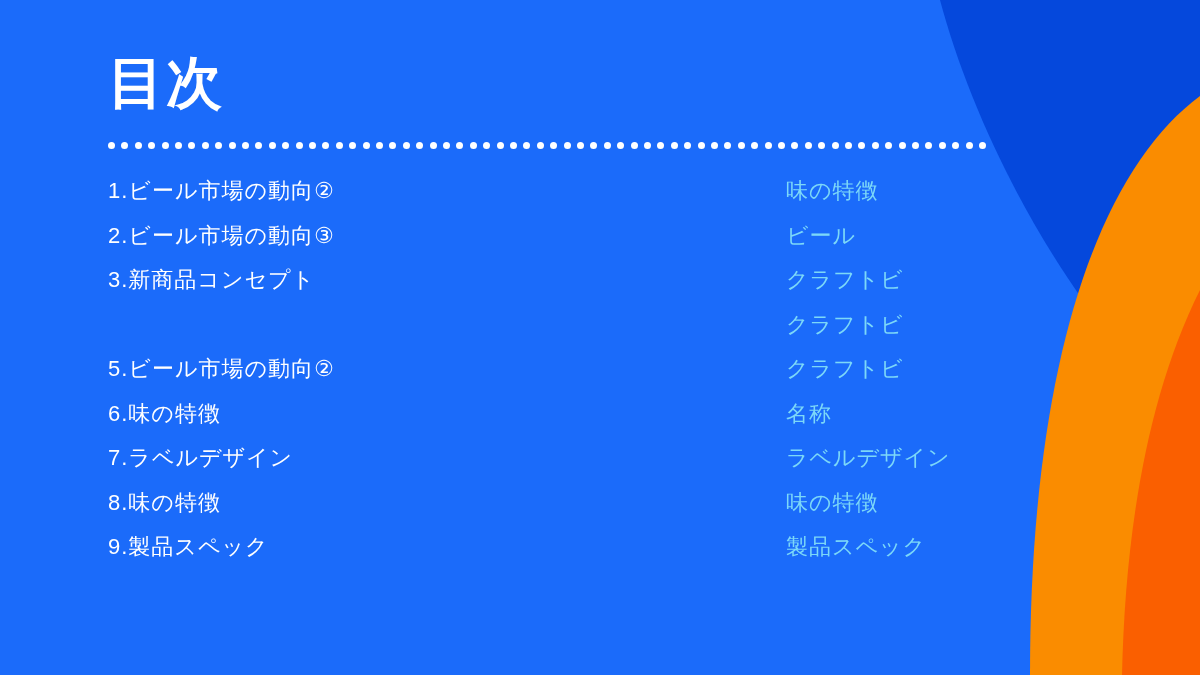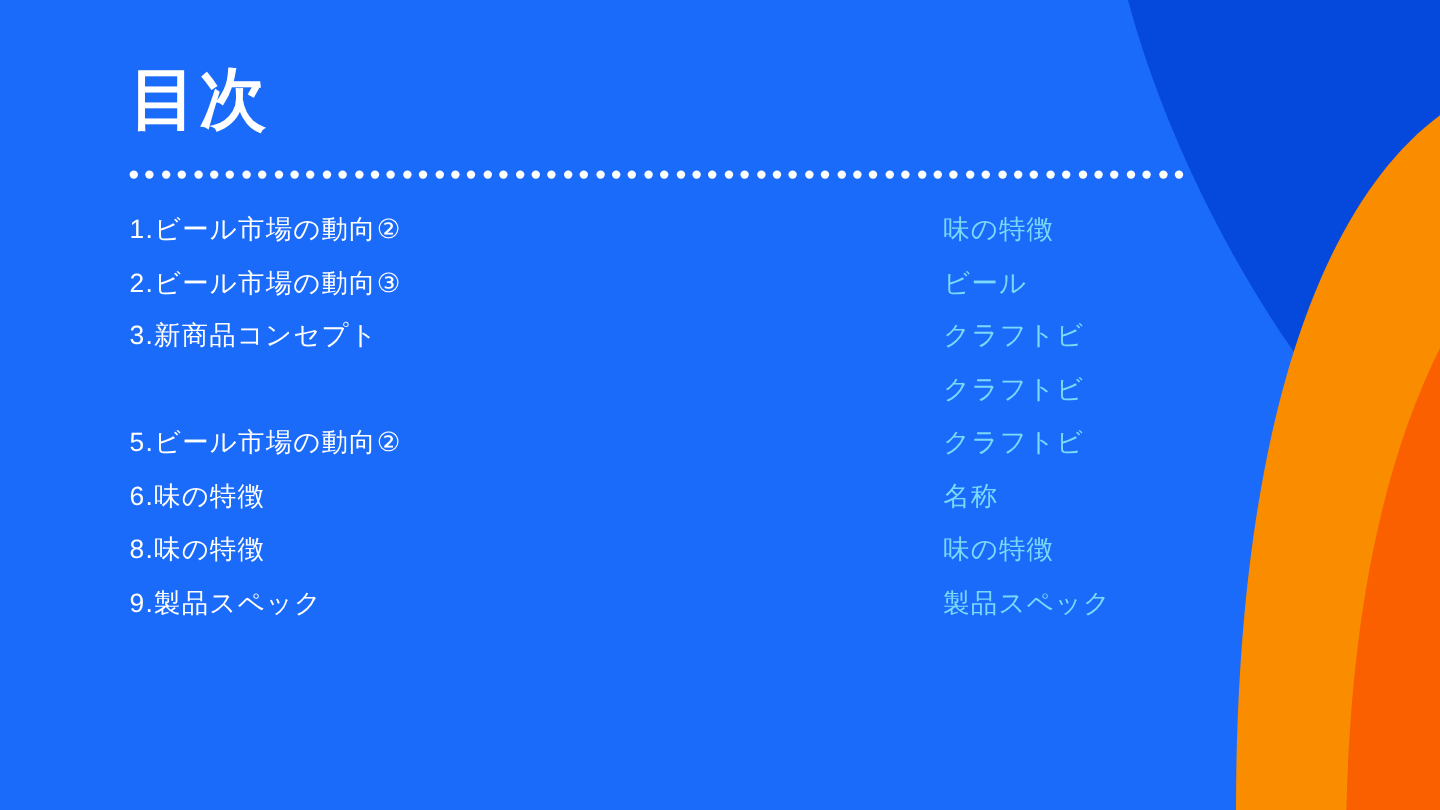--- a/index.html
+++ b/index.html
@@ -184,20 +184,24 @@
       <div class="toc-row">
         <div class="toc-left"><span class="num">5.</span><span>ビール市場の動向②</span></div>
         <div class="toc-right">クラフトビ</div>
       </div>
 
       <div class="toc-row">
         <div class="toc-left"><span class="num">6.</span><span>味の特徴</span></div>
         <div class="toc-right">名称</div>
       </div>
 
+      <div class="toc-row">
+        <div class="toc-left"><span class="num">7.</span><span>ラベルデザイン</span></div>
+        <div class="toc-right">ラベルデザイン</div>
+      </div>
 
       <div class="toc-row">
         <div class="toc-left"><span class="num">8.</span><span>味の特徴</span></div>
         <div class="toc-right">味の特徴</div>
       </div>
 
       <div class="toc-row">
         <div class="toc-left"><span class="num">9.</span><span>製品スペック</span></div>
         <div class="toc-right">製品スペック</div>
       </div>

